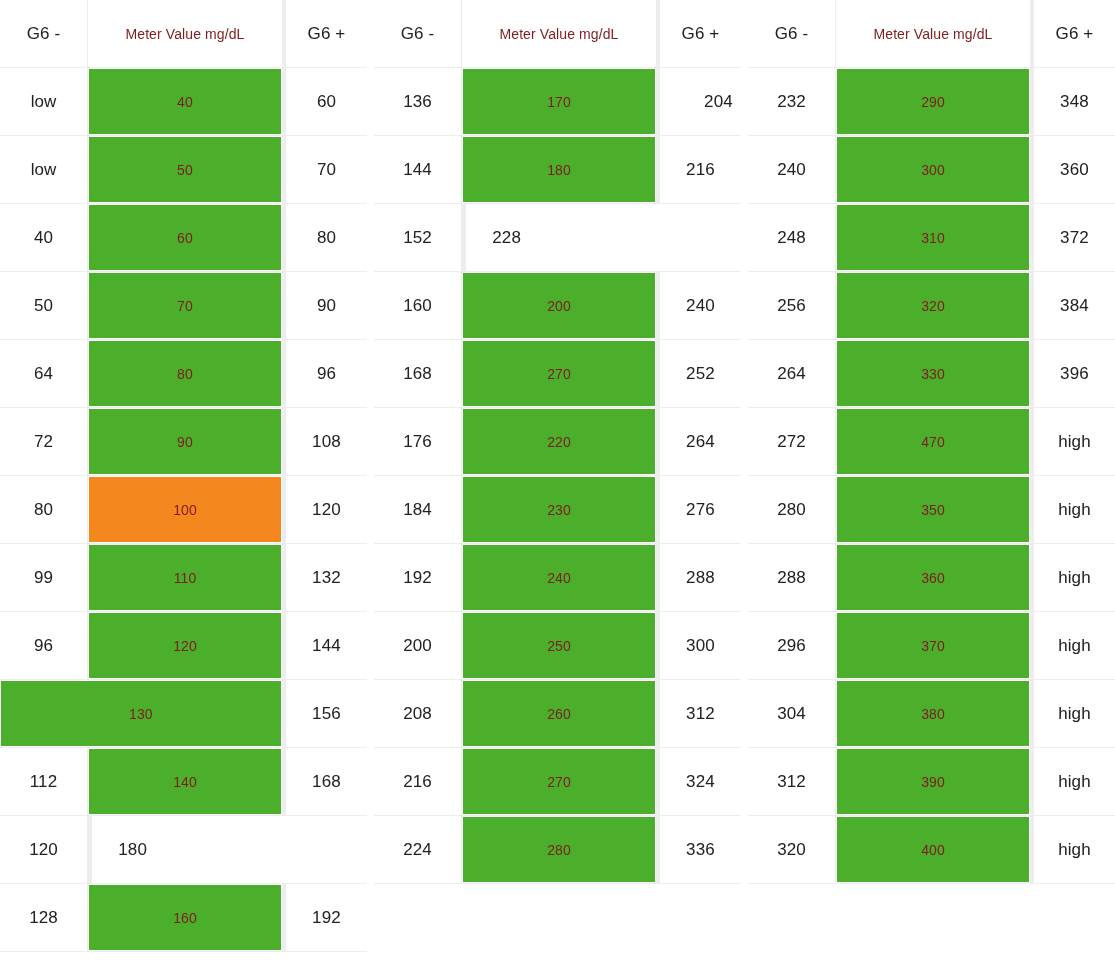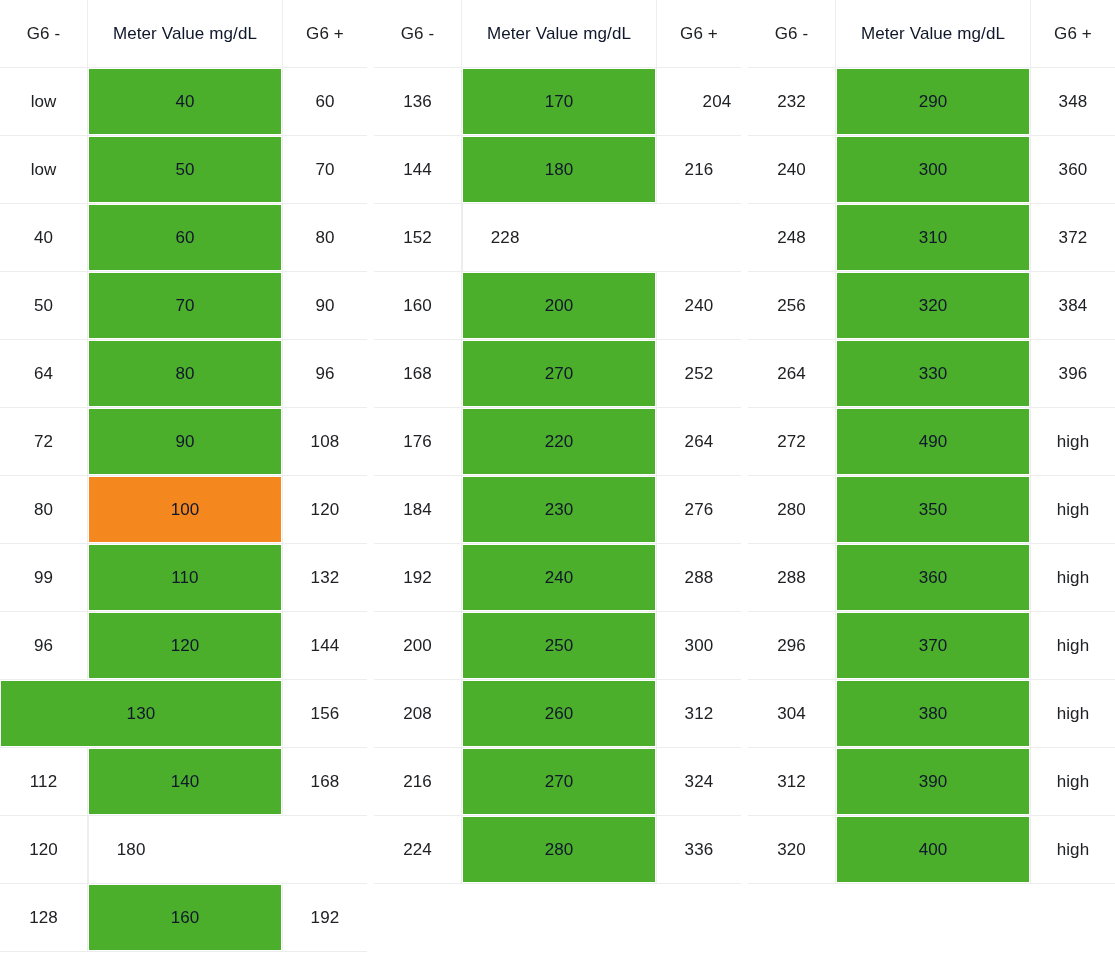--- a/index.html
+++ b/index.html
@@ -63,41 +63,41 @@
   .cell-low {
     flex: 0 0 24.0%;
     border-right: 1px solid #eceded;
   }
   .cell-mid {
     flex: 1 1 auto;
     padding: 0 1px;
   }
   .cell-high {
     flex: 0 0 23.2%;
-    border-left: 1px solid #4c1d95;
+    border-left: 4px solid #4c1d95;
     text-align: center;
   }
 
   .header-row .cell {
     background: #ffffff;
     color: #202124;
     font-size: 17px;
   }
 
   .swatch {
     width: 100%;
     height: 100%;
     display: flex;
     align-items: center;
     justify-content: center;
     box-sizing: border-box;
     border-top: 1px solid #ffffff;
     border-bottom: 1px solid #ffffff;
-    font-size: 17px;
-    color: #0f172a;
+    font-size: 14px;
+    color: #7f1d1d;
   }
   .swatch.green { background: #4CAF2B; }
   .swatch.orange { background: #F5871F; }
   .swatch.none { background: transparent; }
 
   .header-row .cell-mid .swatch {
     background: transparent;
     border-top: none;
     border-bottom: none;
   }
@@ -331,21 +331,21 @@
       <div class="row data-row" style="border-bottom-color: rgb(236, 237, 237);">
         <div class="cell cell-low" style="border-right-color: rgb(236, 237, 237);">264</div>
         <div class="cell cell-mid">
           <div class="swatch green" style="background: rgb(76, 175, 43);">330</div>
         </div>
         <div class="cell cell-high" style="border-left-color: rgb(236, 237, 237);">396</div>
       </div>
       <div class="row data-row" style="border-bottom-color: rgb(236, 237, 237);">
         <div class="cell cell-low" style="border-right-color: rgb(236, 237, 237);">272</div>
         <div class="cell cell-mid">
-          <div class="swatch green" style="background: rgb(76, 175, 43);">490</div>
+          <div class="swatch green" style="background: rgb(76, 175, 43);">470</div>
         </div>
         <div class="cell cell-high" style="border-left-color: rgb(236, 237, 237);">high</div>
       </div>
       <div class="row data-row" style="border-bottom-color: rgb(236, 237, 237);">
         <div class="cell cell-low" style="border-right-color: rgb(236, 237, 237);">280</div>
         <div class="cell cell-mid">
           <div class="swatch green" style="background: rgb(76, 175, 43);">350</div>
         </div>
         <div class="cell cell-high" style="border-left-color: rgb(236, 237, 237);">high</div>
       </div>

